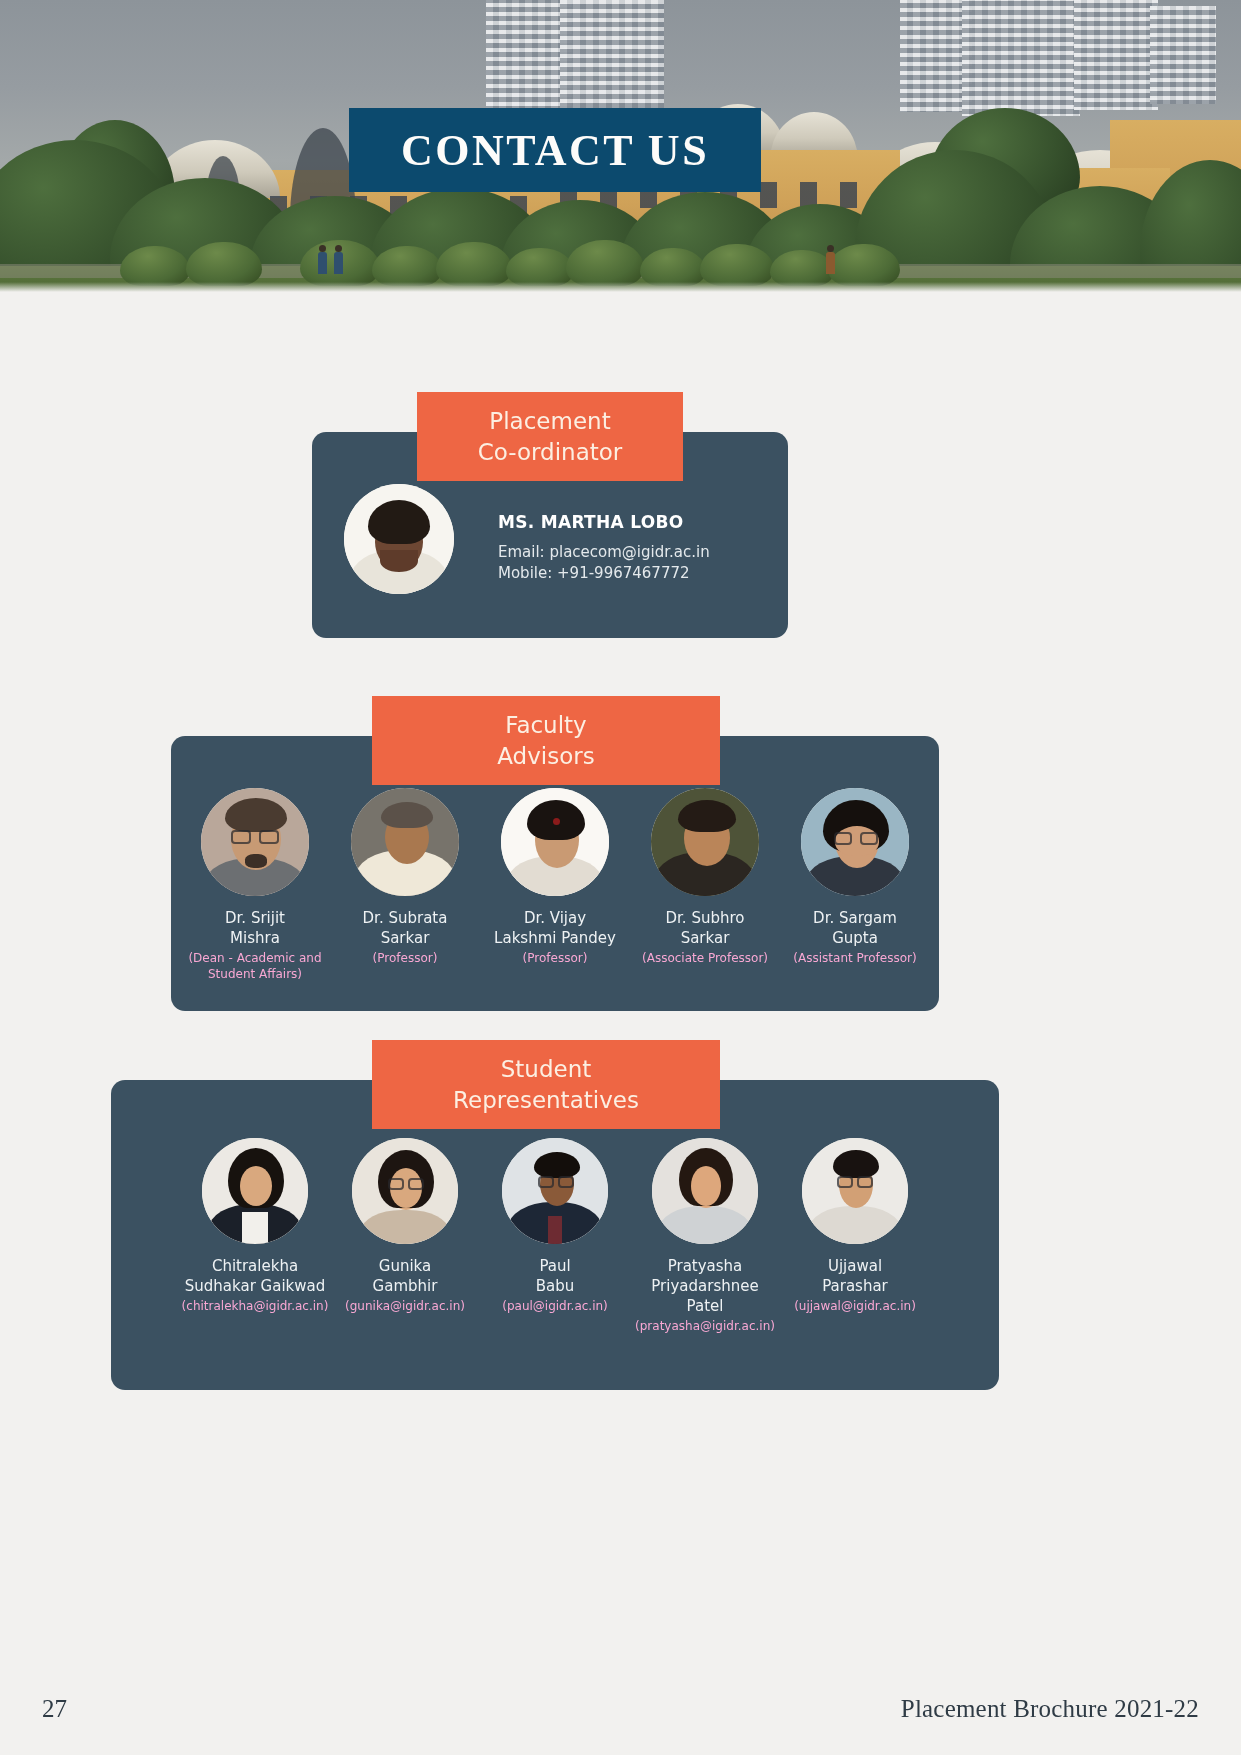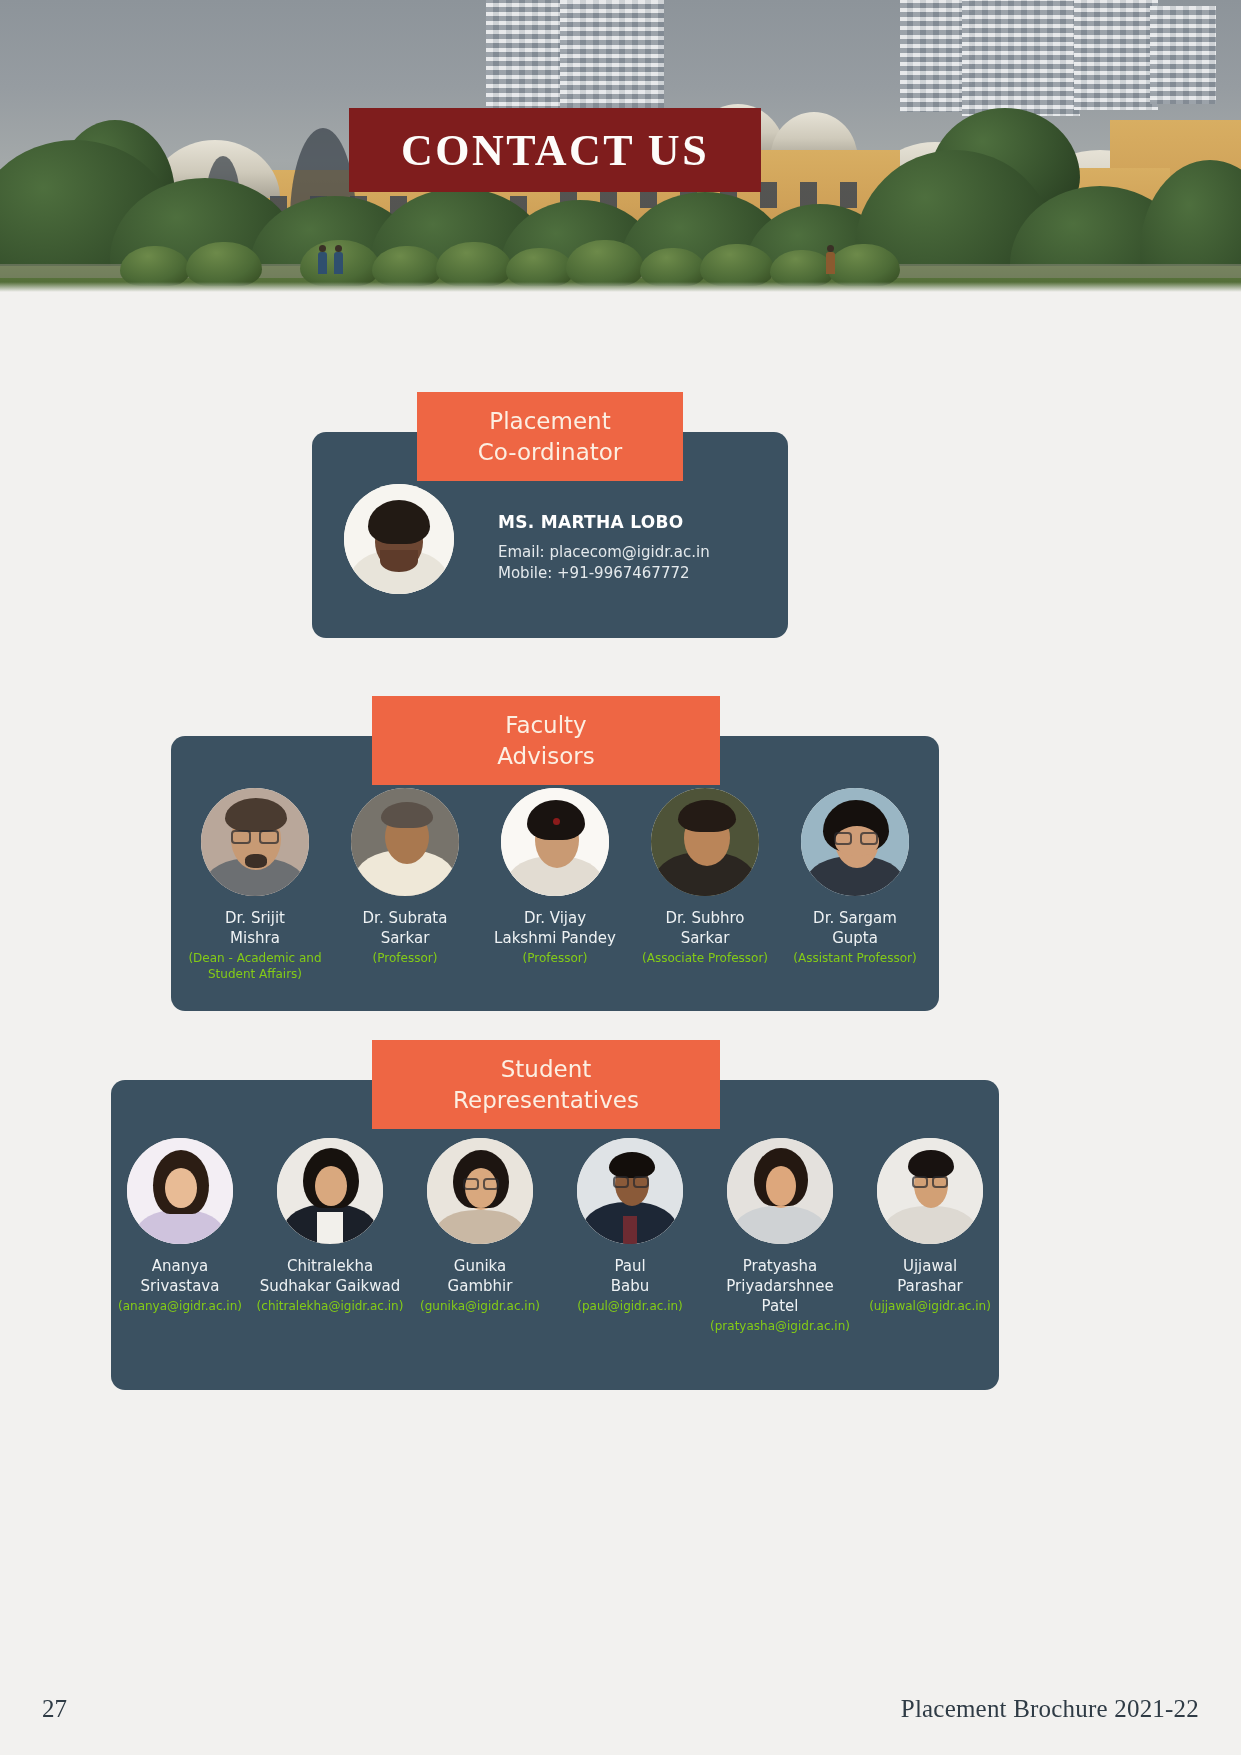--- a/index.html
+++ b/index.html
@@ -134,21 +134,21 @@
     background: linear-gradient(180deg, rgba(242,241,239,0) 0%, #f2f1ef 100%);
   }
 
   
   .title-plate {
     position: absolute;
     left: 349px;
     top: 108px;
     width: 412px;
     height: 84px;
-    background: #7f1d1d;
+    background: #0c4a6e;
     display: flex;
     align-items: center;
     justify-content: center;
   }
   .title-plate h1 {
     font-family: "Liberation Serif", "DejaVu Serif", serif;
     font-size: 44px;
     font-weight: 700;
     letter-spacing: 2.5px;
     color: #fdfcfa;
@@ -231,21 +231,21 @@
     display: flex;
     justify-content: center;
   }
   .person { text-align: center; flex: none; }
   .person .avatar { margin: 0 auto 12px; }
   .p-name {
     color: #eef2f4; font-size: 15px; line-height: 20px;
     white-space: pre-line;
   }
   .p-sub {
-    color: #84cc16; font-size: 12px; line-height: 16px;
+    color: #f9a8d4; font-size: 12px; line-height: 16px;
     margin-top: 2px; white-space: pre-line;
   }
 
   #sec-faculty .person { width: 138px; margin: 0 6px; }
   #sec-faculty .avatar { width: 108px; height: 108px; }
 
   
   #sec-students { left: 0; top: 1040px; width: 1241px; height: 370px; }
   #sec-students .banner { left: 372px; top: 0;   width: 348px; }
   #sec-students .card    { left: 111px; top: 40px; width: 888px; height: 310px; }
@@ -439,32 +439,20 @@
     </div>
   </div>
 </div>
 
 <div class="section" id="sec-students">
   <div class="banner">Student
 Representatives</div>
   <div class="card">
     <div class="people-row">
 
-      <div class="person">
-        <div class="avatar">
-          <div class="av-bg" style="background:#f3eef4;"></div>
-          <div class="av-body" style="bottom:0;width:86px;height:34px;background:#cfc3dd;"></div>
-          <div class="av-head" style="left:36px;top:26px;width:36px;height:46px;background:#e8bb95;"></div>
-          <div class="av-hair" style="left:26px;top:12px;width:56px;height:64px;background:#2c1d14;border-radius:50% 50% 30% 30%/55% 55% 45% 45%;"></div>
-          <div class="av-head" style="left:38px;top:30px;width:32px;height:40px;background:#e8bb95;"></div>
-        </div>
-        <div class="p-name">Ananya
-Srivastava</div>
-        <div class="p-sub">(ananya@igidr.ac.in)</div>
-      </div>
 
       <div class="person">
         <div class="avatar">
           <div class="av-bg" style="background:#ece9e4;"></div>
           <div class="av-body" style="bottom:0;width:92px;height:40px;background:#1b2029;"></div>
           <div class="av-head" style="left:36px;top:24px;width:36px;height:46px;background:#d9a87e;"></div>
           <div class="av-hair" style="left:26px;top:10px;width:56px;height:60px;background:#17120e;border-radius:50% 50% 34% 34%/55% 55% 45% 45%;"></div>
           <div class="av-head" style="left:38px;top:28px;width:32px;height:40px;background:#d9a87e;"></div>
           <div class="av-body" style="bottom:0;width:26px;height:32px;background:#f2f0eb;border-radius:0;"></div>
         </div>

